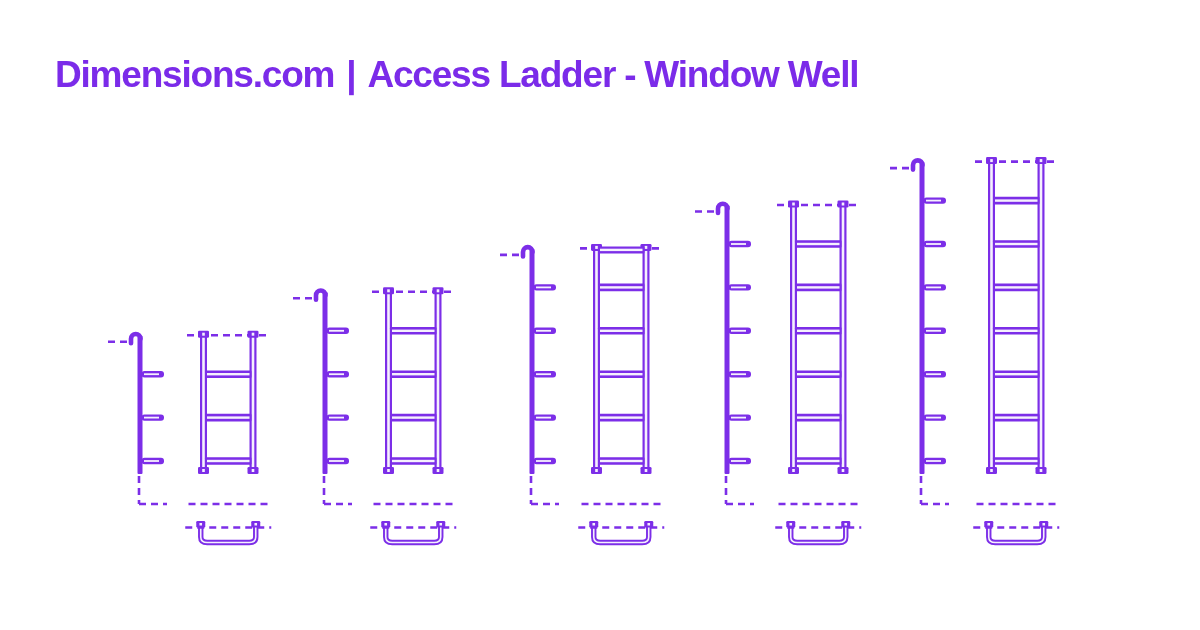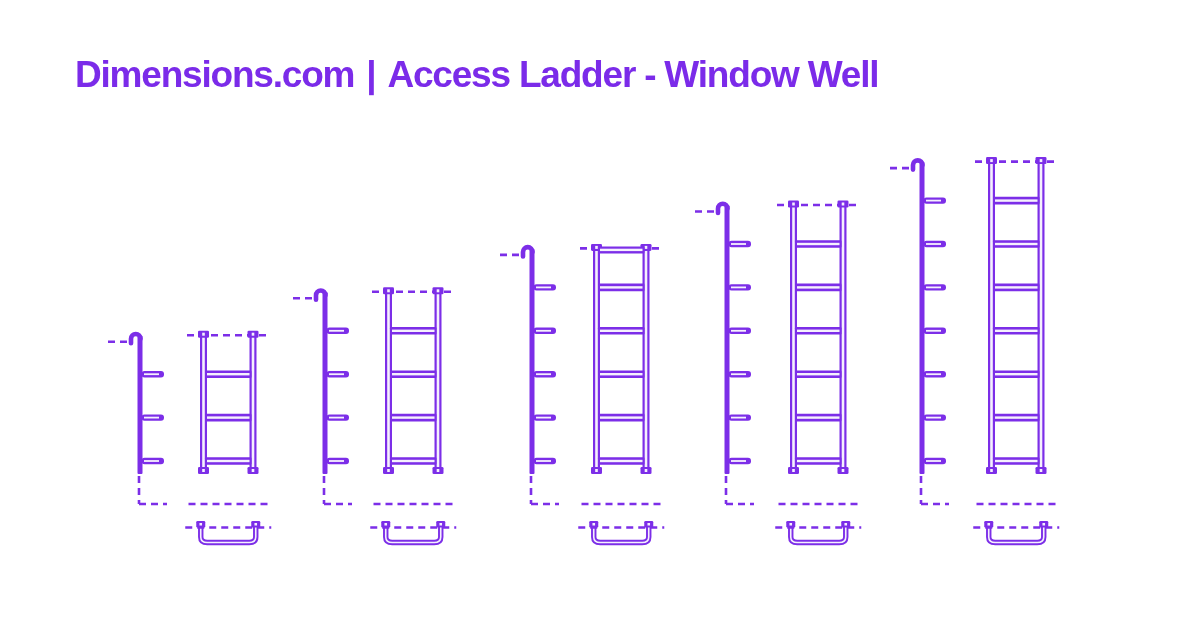--- a/index.html
+++ b/index.html
@@ -10,21 +10,20 @@
     overflow: hidden;
     font-family: "Liberation Sans", sans-serif;
   }
   .header {
     position: absolute;
     left: 55px; top: 54px;
     font-weight: 700;
     font-size: 37px;
     letter-spacing: -1.2px;
     white-space: nowrap;
-    margin-left: 20px;
   }
   .header .sep { margin: 0 12px; font-weight: 700; }
   #diagram { position: absolute; left: 0; top: 0; }
 </style>
 </head>
 <body>
 
 <div class="header" style="color: rgb(123, 43, 233);">
   <span>Dimensions.com</span><span class="sep">|</span><span>Access Ladder - Window Well</span>
 </div>

